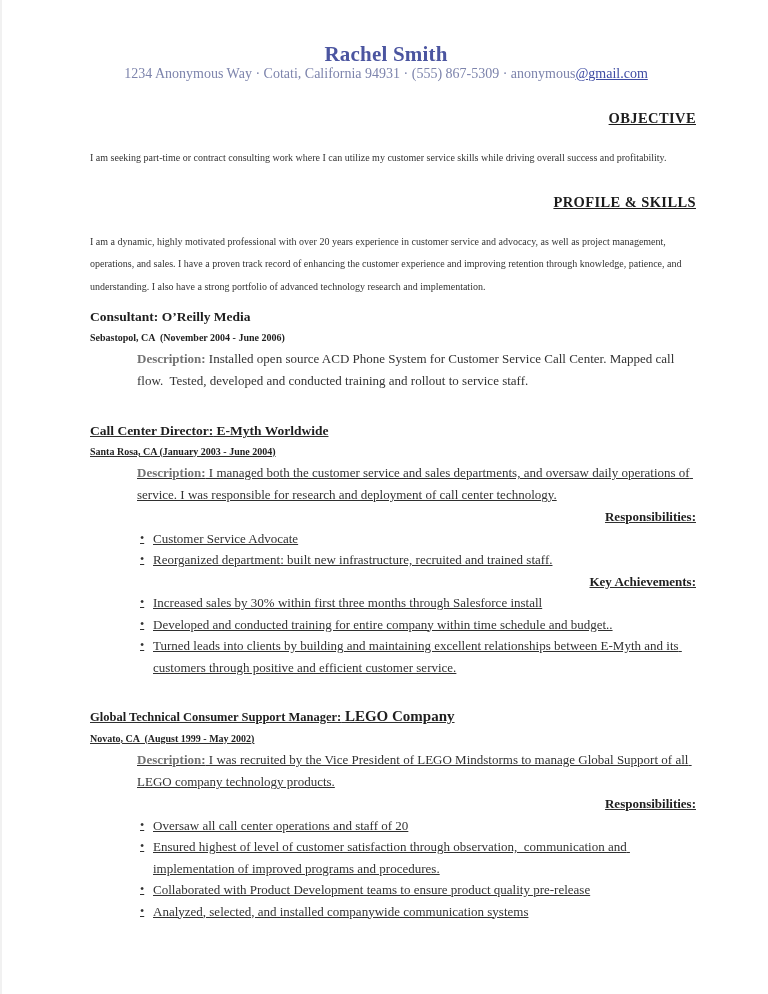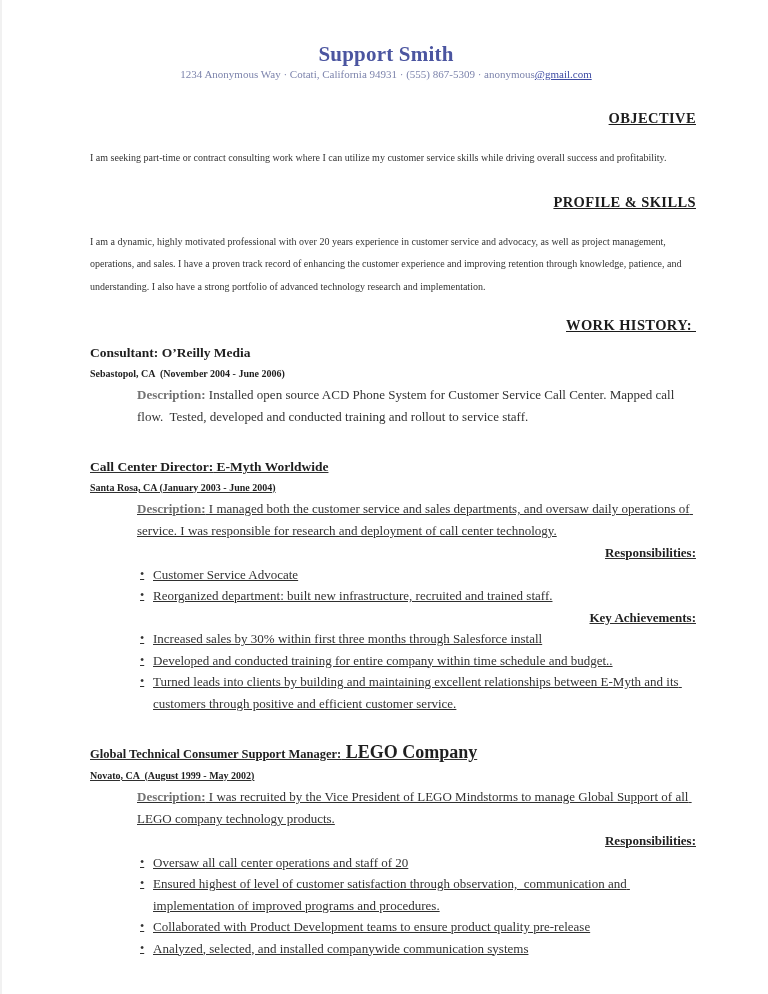--- a/index.html
+++ b/index.html
@@ -23,21 +23,21 @@
   
   .doc-header { text-align: center; margin-left: -14px; }
   .candidate-name {
     font-size: 21px;
     font-weight: bold;
     color: #4b55a0;
     letter-spacing: 0.2px;
     line-height: 24px;
   }
   .contact-line {
-    font-size: 11px;
+    font-size: 14px;
     color: #7d84ac;
     line-height: 16px;
   }
   .email-link {
     color: #3d4ba3;
     text-decoration: underline;
     cursor: pointer;
   }
 
   
@@ -66,21 +66,21 @@
   .job { margin-top: 8px; }
   .job + .job { margin-top: 28px; text-decoration: underline; }
   .job-3 { margin-top: 22px; }
   .job-title {
     font-size: 13.5px;
     font-weight: bold;
     color: #1f1f1f;
     line-height: 21px;
   }
   .job-title .role-small { font-size: 12.5px; }
-  .job-title .company-large { font-size: 18px; }
+  .job-title .company-large { font-size: 15px; }
   .job-location {
     font-size: 10px;
     font-weight: bold;
     color: #1f1f1f;
     line-height: 21px;
   }
   .job-body {
     margin-left: 47px;
     width: 555px;
     font-size: 13px;
@@ -112,31 +112,30 @@
     color: #333333;
   }
   .bullet-text { flex: 1; }
 </style>
 </head>
 <body>
 
 <div class="page">
 
   <div class="doc-header">
-    <div class="candidate-name">Support Smith</div>
+    <div class="candidate-name">Rachel Smith</div>
     <div class="contact-line pre"><span class="pre">1234 Anonymous Way · Cotati, California 94931 · (555) 867-5309 · anonymous</span><span class="email-link">@gmail.com</span></div>
   </div>
 
   <div class="section-heading h-objective pre">OBJECTIVE</div>
   <p class="body-par pre">I am seeking part-time or contract consulting work where I can utilize my customer service skills while driving overall success and profitability.</p>
 
   <div class="section-heading h-profile pre">PROFILE &amp; SKILLS</div>
   <p class="body-par pre">I am a dynamic, highly motivated professional with over 20 years experience in customer service and advocacy, as well as project management, operations, and sales. I have a proven track record of enhancing the customer experience and improving retention through knowledge, patience, and understanding. I also have a strong portfolio of advanced technology research and implementation.</p>
 
-  <div class="section-heading h-work pre" style="margin-top:19px;">WORK HISTORY: </div>
 
   <div class="job">
     <div class="job-title pre"><span class="pre">Consultant:</span><span class="pre"> O’Reilly Media</span></div>
     <div class="job-location pre">Sebastopol, CA  (November 2004 - June 2006)</div>
     <p class="job-body pre"><span class="inline-label">Description:</span><span class="pre"> Installed open source ACD Phone System for Customer Service Call Center. Mapped call flow.  Tested, developed and conducted training and rollout to service staff.</span></p>
   </div>
 
   <div class="job">
     <div class="job-title pre"><span class="pre">Call Center Director:</span><span class="pre"> E-Myth Worldwide</span></div>
     <div class="job-location pre">Santa Rosa, CA (January 2003 - June 2004)</div>

